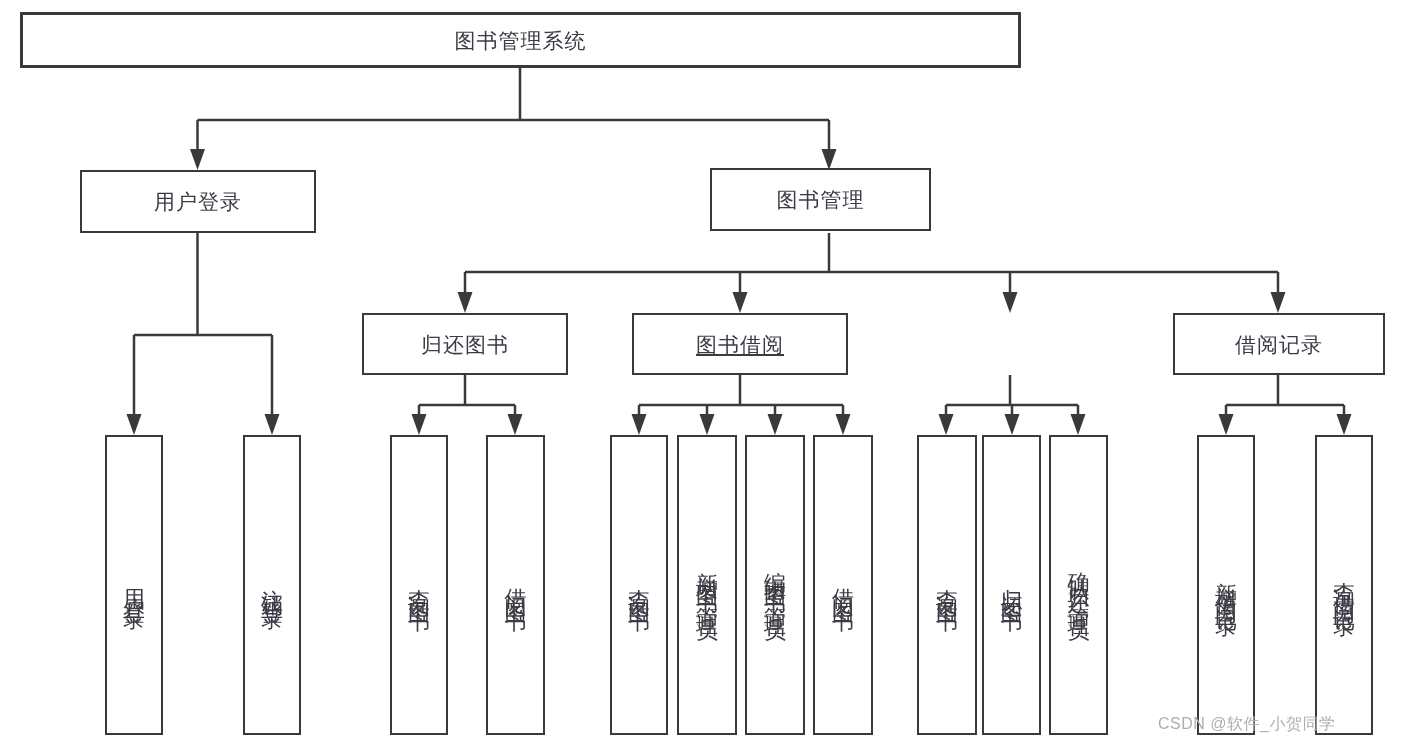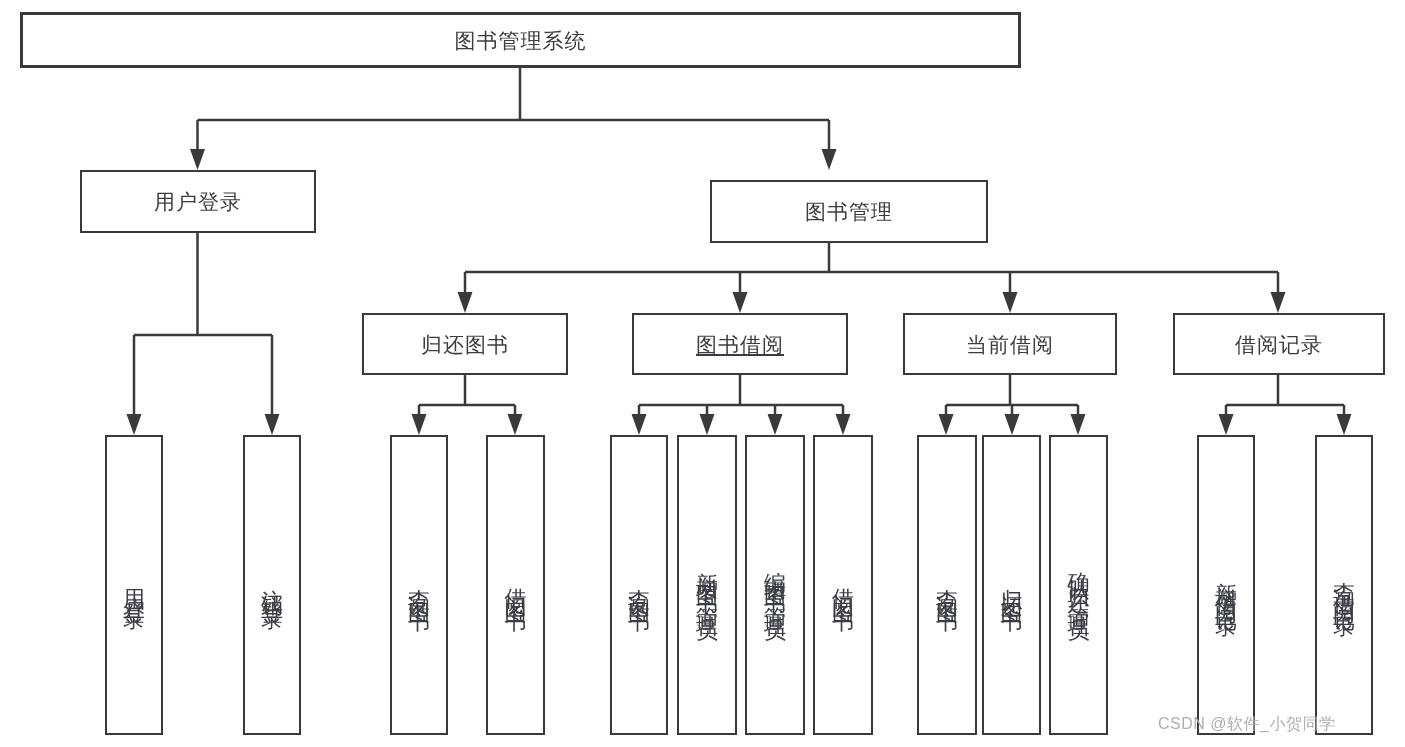--- a/index.html
+++ b/index.html
@@ -96,32 +96,29 @@
     <polygon points="1336.5,414 1351.5,414 1344,435"></polygon>
   </svg>
 
   <div class="box root" style="left:20px;top:12px;width:1001px;height:56px;">
     <span class="lbl">图书管理系统</span>
   </div>
 
   <div class="box" style="left:80px;top:170px;width:236px;height:63px;">
     <span class="lbl">用户登录</span>
   </div>
-  <div class="box" style="left:710px;top:180px;width:278px;height:63px;">
+  <div class="box" style="left:710px;top:168px;width:221px;height:63px;">
     <span class="lbl">图书管理</span>
   </div>
 
   <div class="box" style="left:362px;top:313px;width:206px;height:62px;">
     <span class="lbl">归还图书</span>
   </div>
   <div class="box" style="left:632px;top:313px;width:216px;height:62px;text-decoration:underline;">
     <span class="lbl">图书借阅</span>
-  </div>
-  <div class="box" style="left:903px;top:313px;width:214px;height:62px;">
-    <span class="lbl">当前借阅</span>
   </div>
   <div class="box" style="left:1173px;top:313px;width:212px;height:62px;">
     <span class="lbl">借阅记录</span>
   </div>
 
   <div class="box v" style="left:105px;top:435px;width:58px;height:300px;">
     <span class="lbl">用户登录</span>
   </div>
   <div class="box v" style="left:243px;top:435px;width:58px;height:300px;">
     <span class="lbl">注销登录</span>

